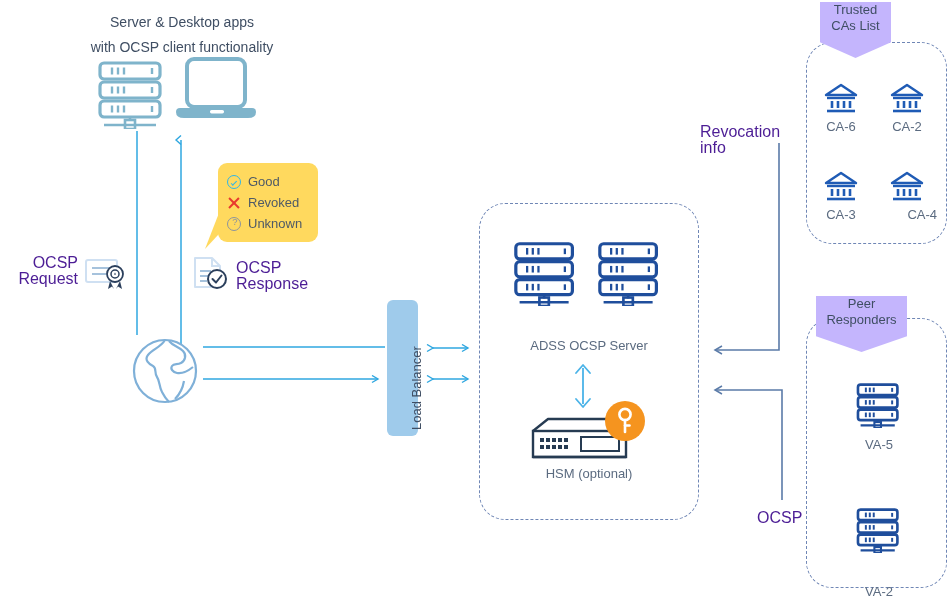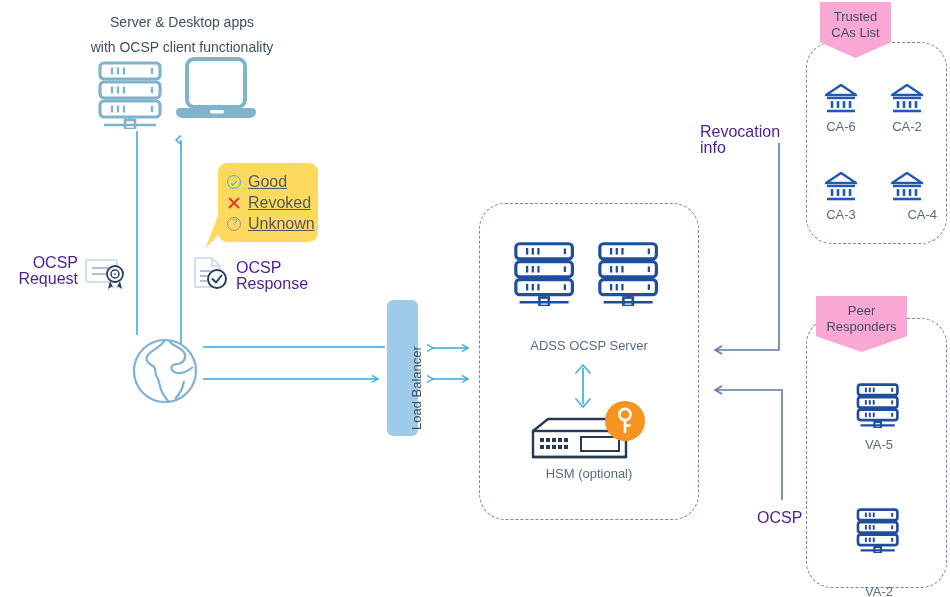--- a/index.html
+++ b/index.html
@@ -18,21 +18,21 @@
     text-align:center;font-size:14px;line-height:25px;color:#3f4e63;
   }
 
   
   #status-callout{
     left:218px;top:163px;width:100px;height:79px;
     background:#ffd95e;border-radius:9px;
     box-sizing:border-box;padding:8px 0 0 9px;
   }
   .status-row{display:flex;align-items:center;height:21px;}
-  .status-row .stxt{font-size:16px;color:#4f5a66;margin-left:7px;text-decoration:underline;}
+  .status-row .stxt{font-size:13px;color:#4f5a66;margin-left:7px;}
   .ic-good,.ic-unknown{width:14px;height:14px;border-radius:50%;
      box-sizing:border-box;display:block;}
   .ic-good{border:1.6px solid #2fb6e8;position:relative;}
   .ic-good:after{content:"";position:absolute;left:3px;top:5.3px;width:5px;height:2.4px;
      border-left:1.6px solid #2fb6e8;border-bottom:1.6px solid #2fb6e8;
      transform:rotate(-45deg);}
   .ic-unknown{border:1.4px solid #8d949c;position:relative;}
   .ic-unknown:after{content:"?";position:absolute;left:0;top:-1.5px;width:14px;
      text-align:center;font-size:9.5px;color:#8d949c;font-family:"Liberation Sans",sans-serif;}
   .ic-revoked{width:14px;height:14px;position:relative;display:block;}
@@ -56,23 +56,23 @@
   
   .dashpanel{
     border:1.4px dashed #6f86b5;border-radius:26px;box-sizing:border-box;
   }
   #adss-panel{left:479px;top:203px;width:220px;height:317px;}
   #trustedcas-panel{left:806px;top:42px;width:141px;height:202px;}
   #peer-panel{left:806px;top:318px;width:141px;height:270px;}
 
   
   .pennant{
-    background:#f9a8d4;
+    background:#c4b5fd;
     text-align:center;font-size:13px;line-height:16px;color:#3f4e63;
-    box-sizing:border-box;padding-top:7px;
+    box-sizing:border-box;
     clip-path:polygon(0 0,100% 0,100% 72%,50% 100%,0 72%);
   }
   #trustedcas-banner{left:820px;top:2px;width:71px;height:56px;}
   #peer-banner{left:816px;top:296px;width:91px;height:56px;}
 
   
   .cap{font-size:13px;color:#5b6b80;text-align:center;position:absolute;}
 
   svg{display:block;}
 </style>

